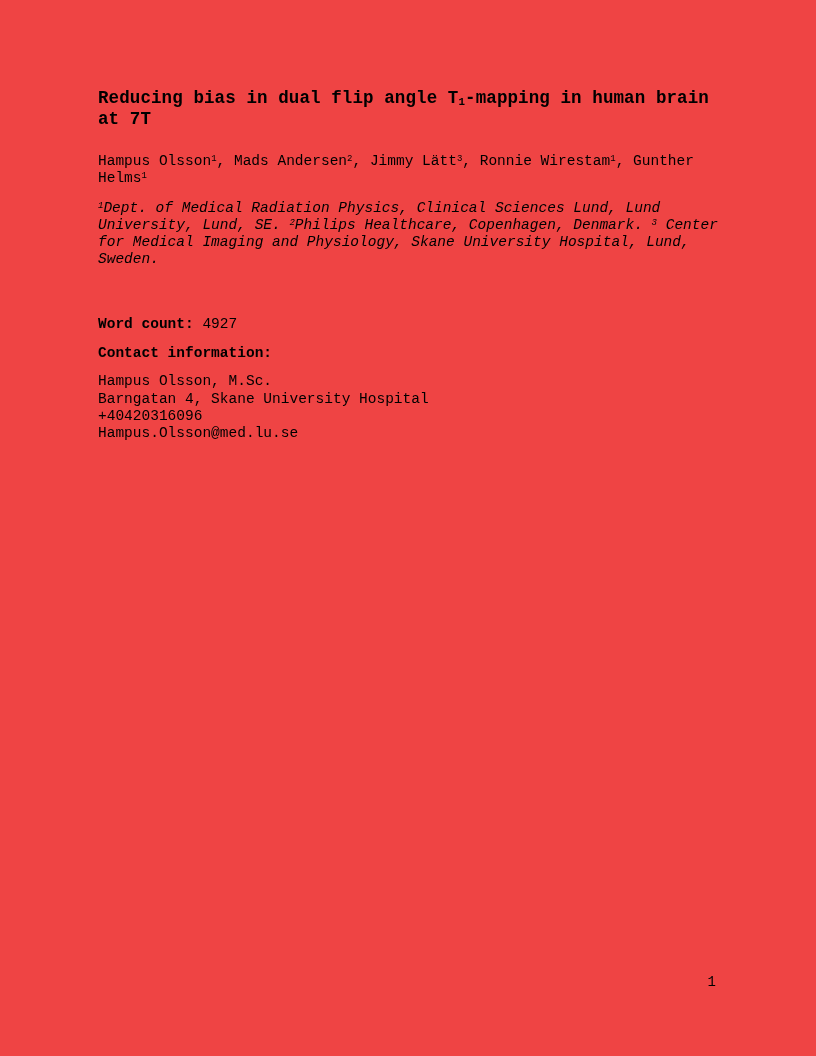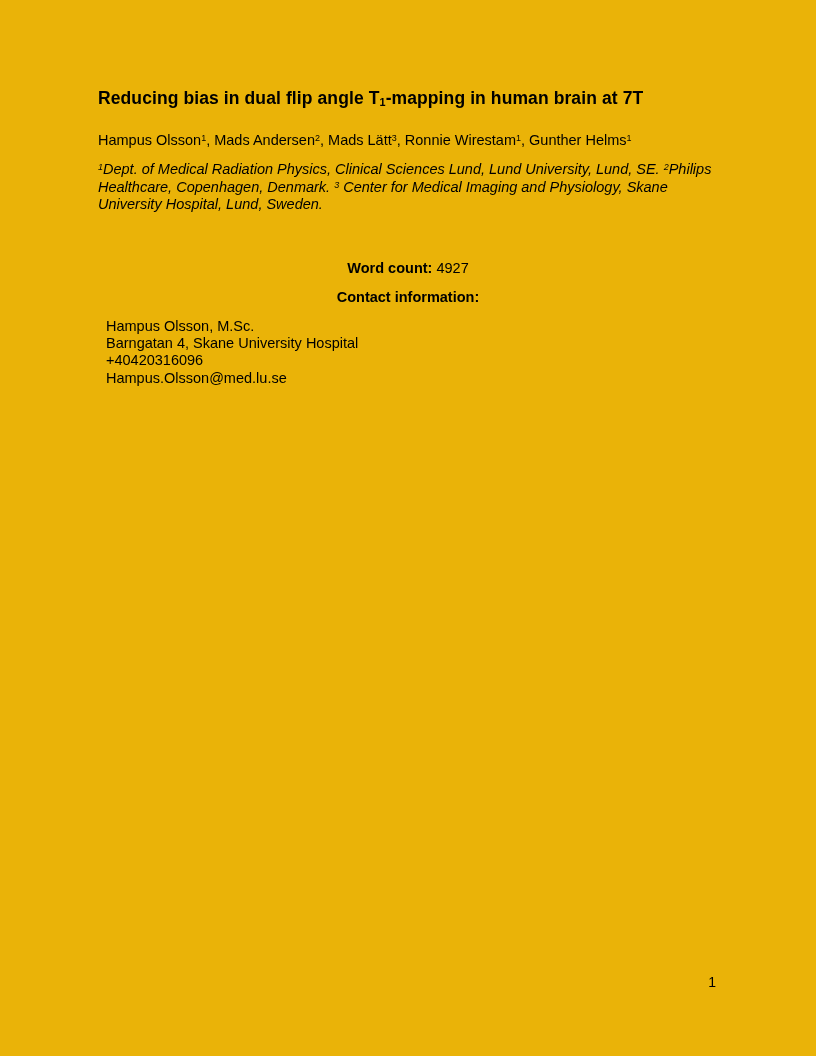--- a/index.html
+++ b/index.html
@@ -4,22 +4,22 @@
 <style>
   html, body {
     margin: 0;
     padding: 0;
     background: #ffffff;
   }
   .page {
     position: relative;
     width: 816px;
     height: 1056px;
-    background: #eab308;
-    font-family: Liberation Sans, sans-serif;
+    background: #ef4444;
+    font-family: Liberation Mono, monospace;
     color: #000000;
     overflow: hidden;
   }
   .content {
     position: absolute;
     left: 98px;
     right: 98px;
     top: 88px;
   }
   .title {
@@ -38,29 +38,27 @@
   }
   .affiliations {
     font-style: italic;
     margin: 8px 0 47px 0;
   }
   .running-head {
     margin: 0 0 12px 0;
   }
   .word-count {
     margin: 0 0 12px 0;
-    text-align: center;
   }
   .contact-heading {
     font-weight: bold;
     margin: 0 0 11px 0;
-    text-align: center;
   }
   .contact-block {
-    margin: 8px;
+    margin: 0;
   }
   .label {
     font-weight: bold;
   }
   sup.marker {
     font-size: 0.62em;
     line-height: 0;
     position: relative;
     top: -0.45em;
     vertical-align: baseline;
@@ -81,21 +79,21 @@
   }
 </style>
 </head>
 <body>
 
 <div class="page">
   <div class="content">
 
     <h1 class="title"><span>Reducing bias in dual flip angle T</span><sub class="marker">1</sub><span>-mapping in human brain at 7T</span></h1>
 
-    <p class="body-text authors"><span>Hampus Olsson</span><sup class="marker">1</sup><span>, </span><span>Mads Andersen</span><sup class="marker">2</sup><span>, </span><span>Mads Lätt</span><sup class="marker">3</sup><span>, </span><span>Ronnie Wirestam</span><sup class="marker">1</sup><span>, </span><span>Gunther Helms</span><sup class="marker">1</sup><span></span></p>
+    <p class="body-text authors"><span>Hampus Olsson</span><sup class="marker">1</sup><span>, </span><span>Mads Andersen</span><sup class="marker">2</sup><span>, </span><span>Jimmy Lätt</span><sup class="marker">3</sup><span>, </span><span>Ronnie Wirestam</span><sup class="marker">1</sup><span>, </span><span>Gunther Helms</span><sup class="marker">1</sup><span></span></p>
 
     <p class="body-text affiliations"><sup class="marker">1</sup><span>Dept. of Medical Radiation Physics, Clinical Sciences Lund, Lund University, Lund, SE. </span><sup class="marker">2</sup><span>Philips Healthcare, Copenhagen, Denmark. </span><sup class="marker">3</sup><span> Center for Medical Imaging and Physiology, Skane University Hospital, Lund, Sweden.</span></p>
 
 
     <p class="body-text word-count"><span class="label">Word count:</span><span> 4927</span></p>
 
     <p class="body-text contact-heading">Contact information:</p>
 
     <div class="body-text contact-block">
       <div>Hampus Olsson, M.Sc.</div>

